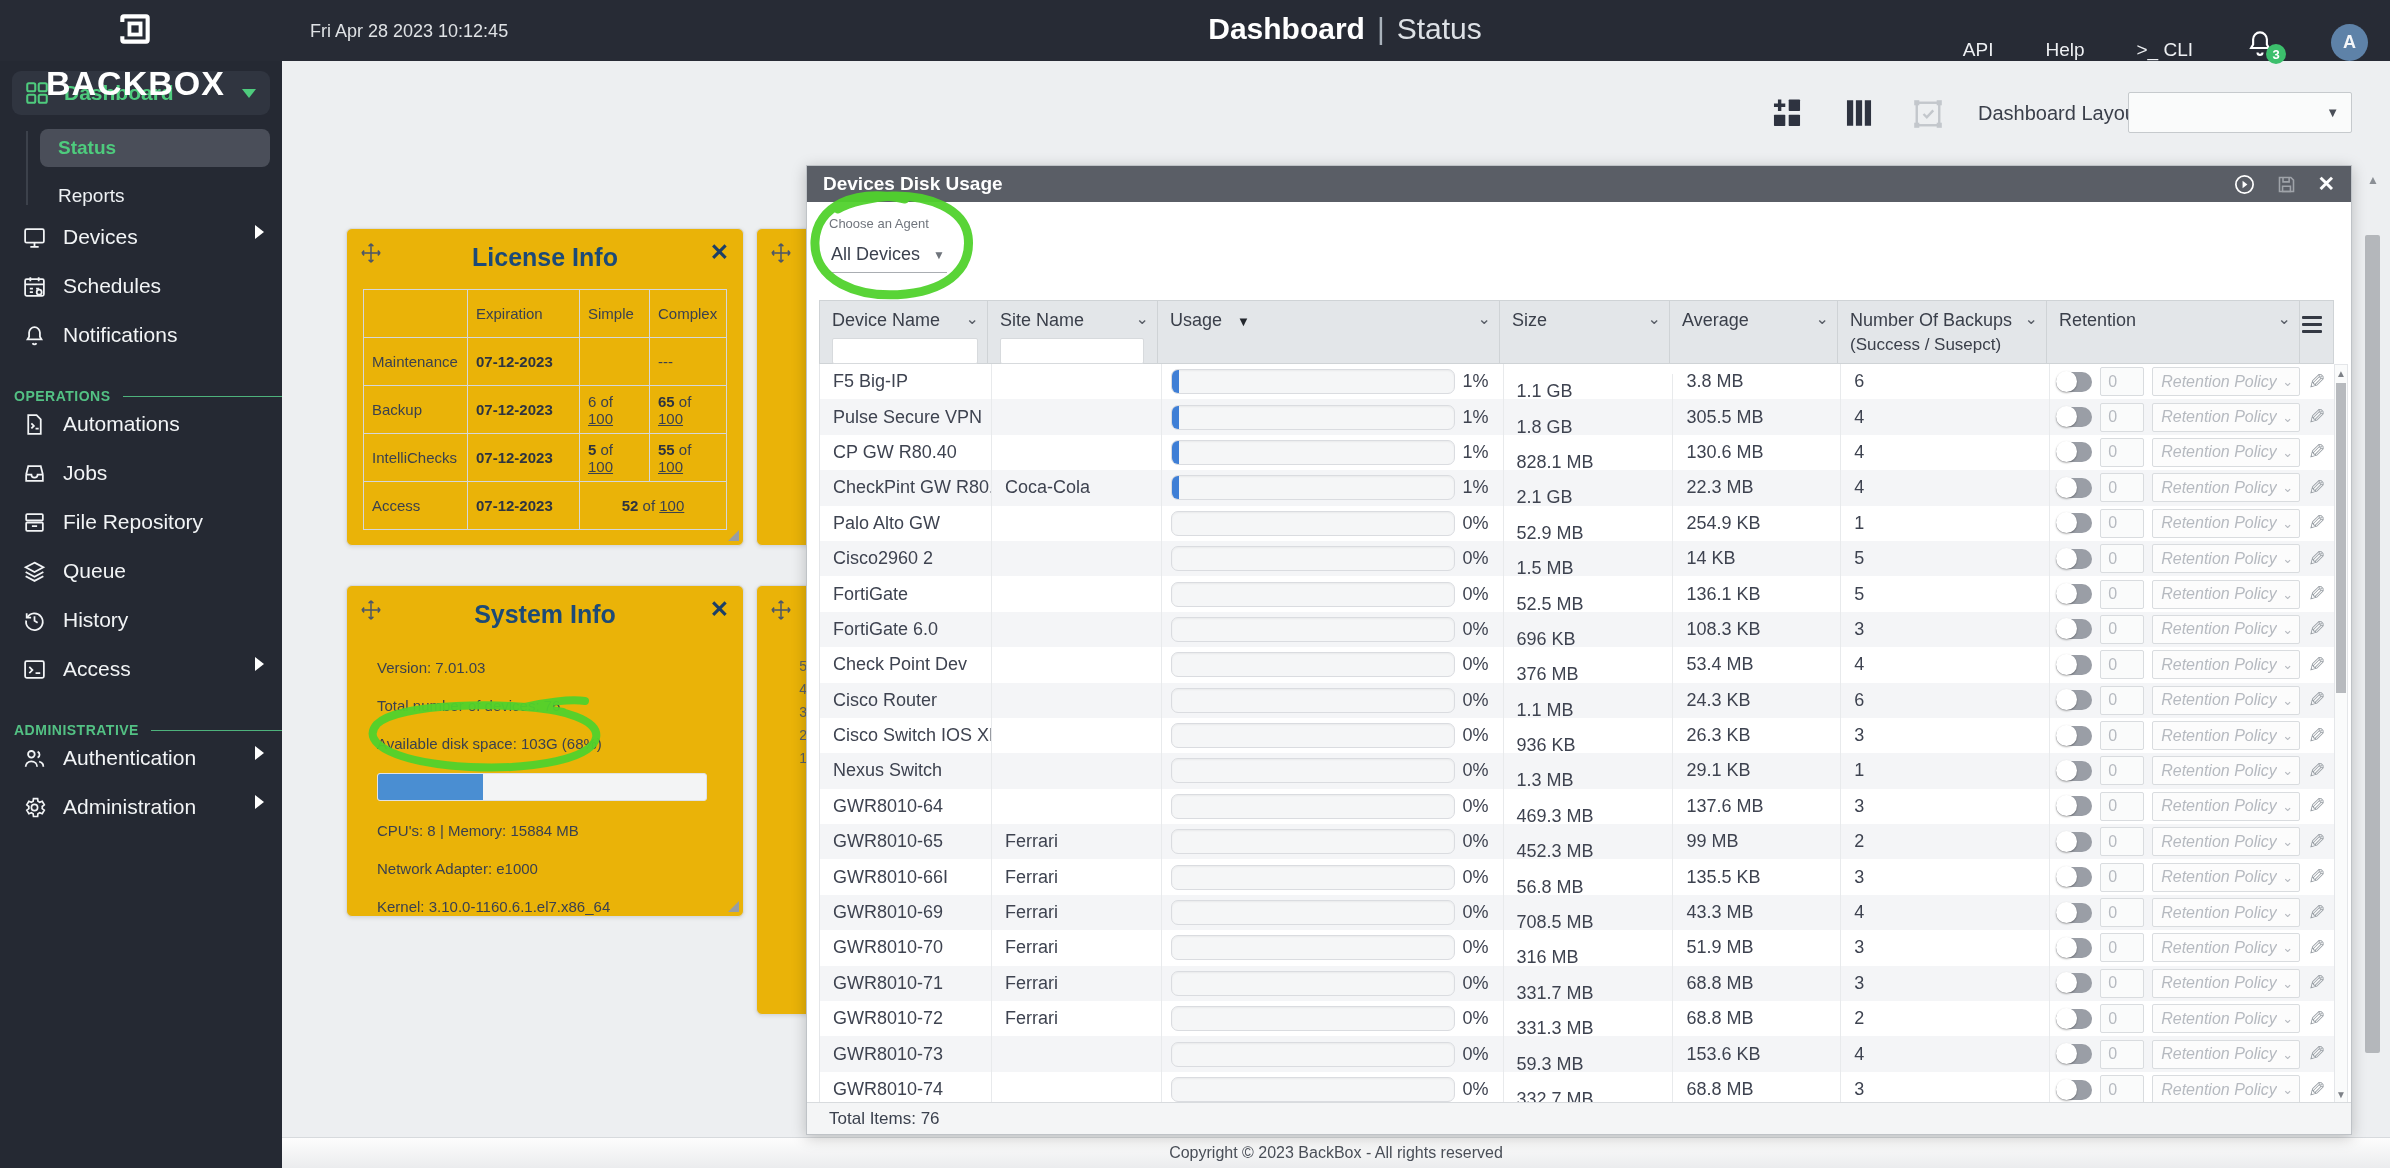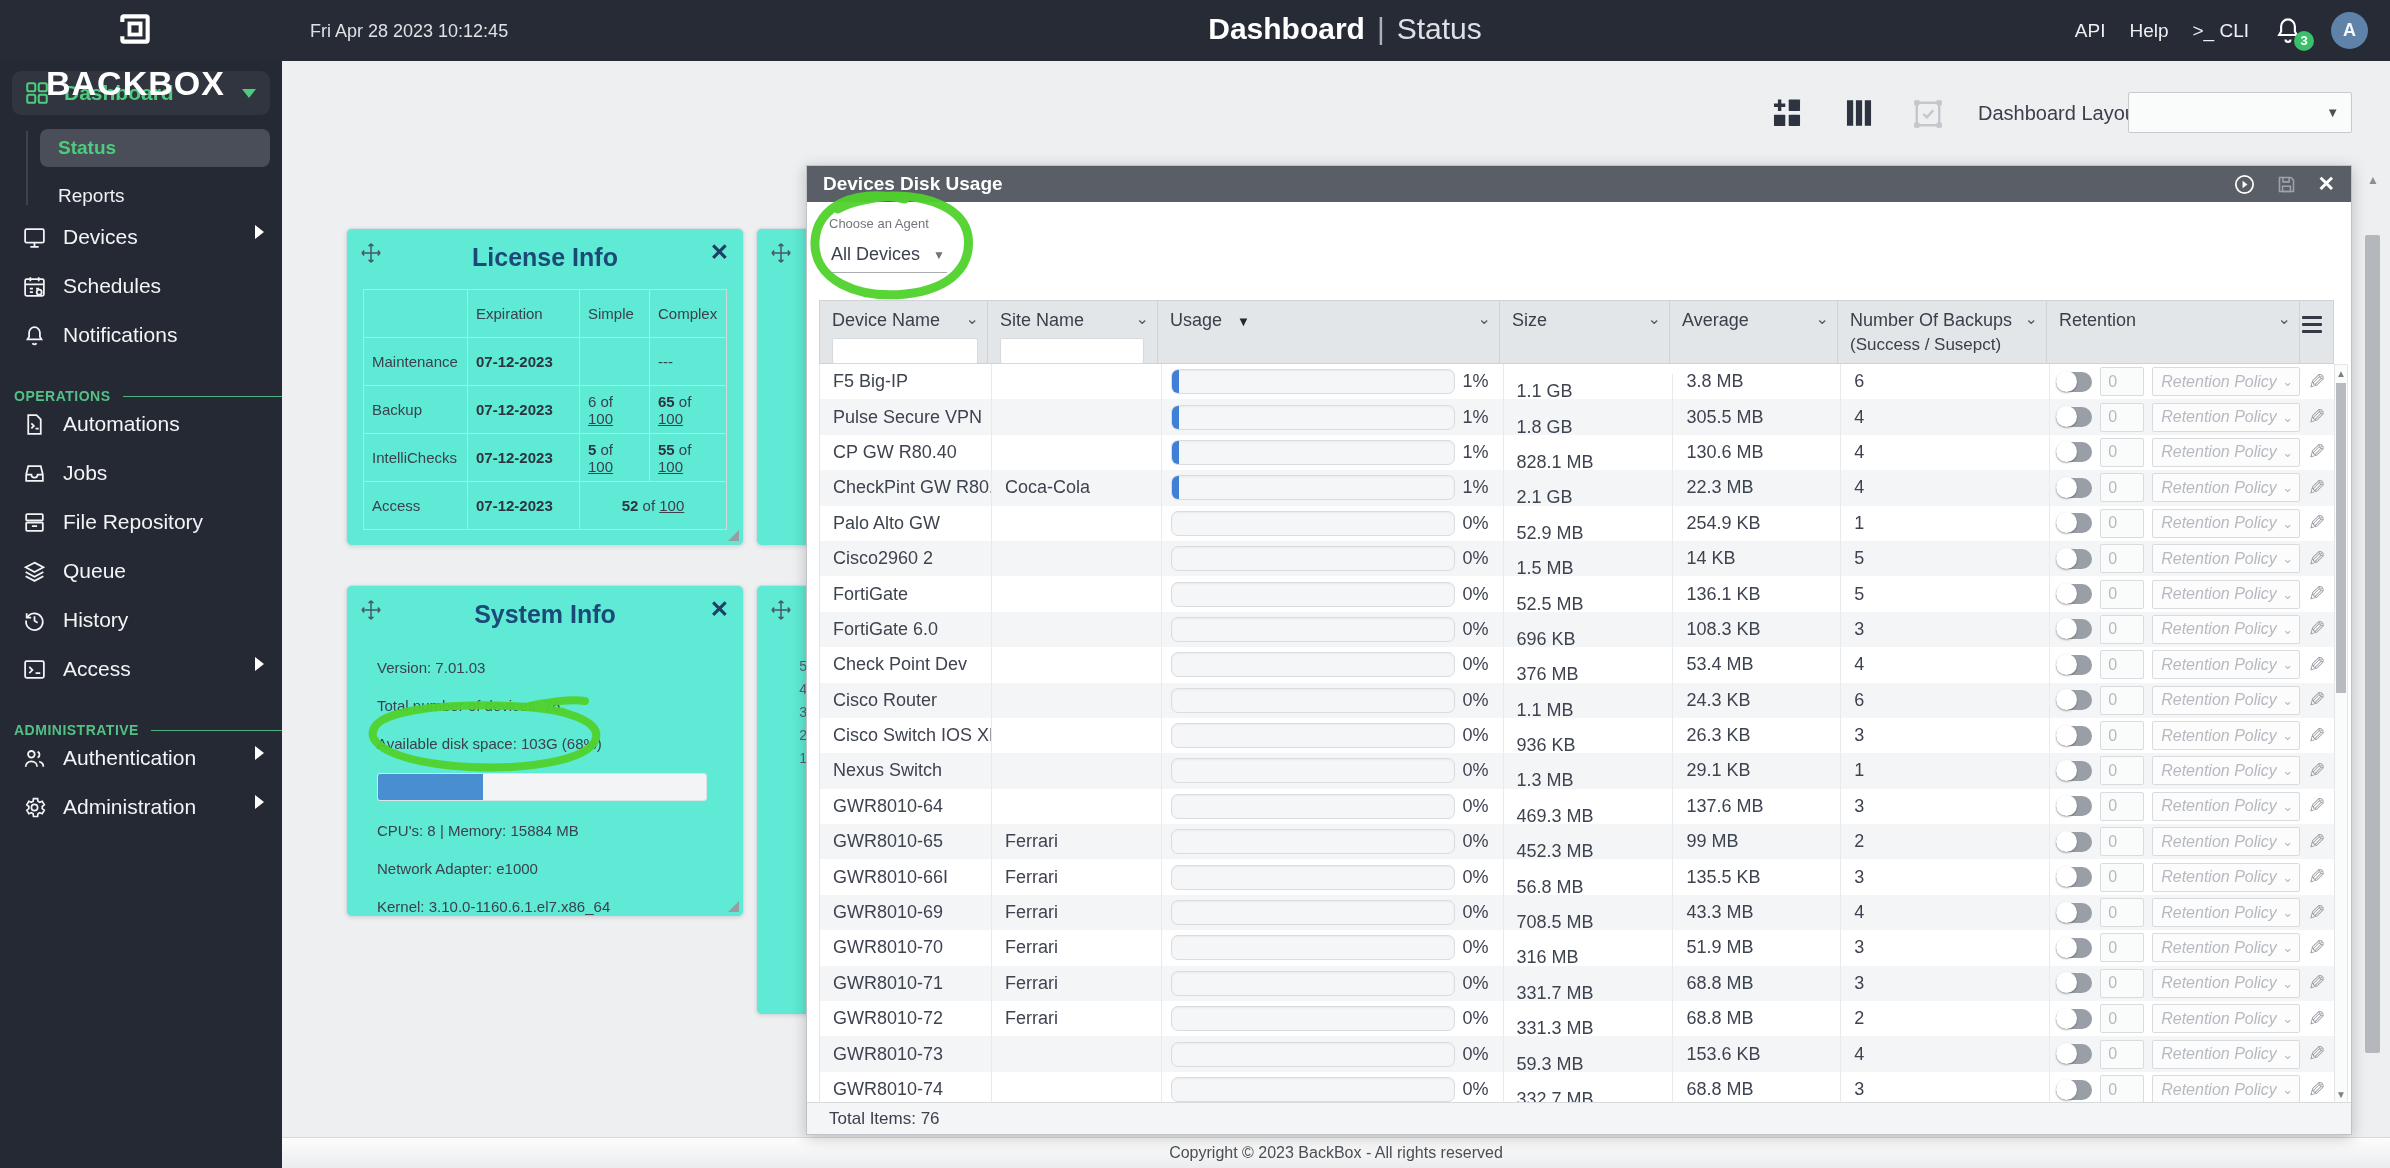--- a/index.html
+++ b/index.html
@@ -9,21 +9,21 @@
 
   
   .top-header { position:absolute; left:0; top:0; width:2390px; height:61px; background:#272b35; z-index:20; }
   .logo { position:absolute; left:46px; top:10px; display:flex; align-items:center; gap:16px; color:#fff;flex-direction:column; }
   .logo-text { font-size:34px; font-weight:800; letter-spacing:1px; color:#fff; }
   .datetime { position:absolute; left:310px; top:21px; font-size:18px; color:#dfe2e5; }
   .page-title { position:absolute; left:1345px; top:12px; transform:translateX(-50%); font-size:30px; white-space:nowrap; }
   .page-title .t1 { color:#ffffff; font-weight:600; }
   .page-title .sep { color:#a9b2bb; margin:0 12px; font-weight:300; }
   .page-title .t2 { color:#dde1e6; font-weight:400; }
-  .header-right { position:absolute; right:22px; top:0; height:61px; display:flex; align-items:center; gap:24px; }
+  .header-right { position:absolute; right:22px; top:0; height:61px; display:flex; align-items:flex-end; gap:52px; }
   .hlink { color:#eef0f3; font-size:19px; cursor:pointer; }
   .bell-wrap { position:relative; width:34px; height:34px; }
   .badge { position:absolute; right:-7px; bottom:-3px; width:20px; height:20px; border-radius:50%;
            background:#3cbf6c; color:#fff; font-size:13px; font-weight:700; display:flex; align-items:center; justify-content:center; }
   .avatar { width:37px; height:37px; border-radius:50%; background:#5e82a8; color:#f4f6f8; font-size:18px; font-weight:600;
             display:flex; align-items:center; justify-content:center; }
 
   
   .sidebar { position:absolute; left:0; top:61px; width:282px; height:1107px; background:#252933; z-index:19; }
   .nav-dash { margin:10px 12px 0 12px; height:44px; background:#303540; border-radius:9px; display:flex; align-items:center;
@@ -41,21 +41,21 @@
   .section-label .line { flex:1; height:1px; background:#53c184; opacity:.9; }
 
   
   .tb-icon { position:absolute; top:96px; cursor:pointer; }
   .dash-layout-label { position:absolute; left:1978px; top:102px; font-size:20px; color:#3a3f4a; }
   .dash-layout-select { position:absolute; left:2128px; top:92px; width:224px; height:41px; background:#fafbfb;
                         border:1px solid #c6cacd; border-radius:2px; display:flex; align-items:center; justify-content:flex-end; padding-right:12px; cursor:pointer; }
   .dash-layout-select .car { color:#4a4f58; font-size:13px; }
 
   
-  .card { position:absolute; background:#5eead4; border:1px solid #d8dbde; border-radius:6px; box-shadow:0 1px 4px rgba(0,0,0,.10); }
+  .card { position:absolute; background:#eab308; border:1px solid #d8dbde; border-radius:6px; box-shadow:0 1px 4px rgba(0,0,0,.10); }
   .card-move { position:absolute; left:13px; top:13px; cursor:move; }
   .card-title { text-align:center; margin-top:14px; font-size:25px; font-weight:600; color:#1c4a77; }
   .card-close { position:absolute; right:14px; top:10px; font-size:23px; font-weight:700; color:#1c3f66; cursor:pointer; }
   .resize-h { position:absolute; right:4px; bottom:4px; width:0; height:0; border-left:11px solid transparent; border-bottom:11px solid #989da3; }
 
   
   .license-table { position:absolute; left:16px; right:16px; top:60px; border-collapse:collapse; font-size:15px; color:#3b414e; width:calc(100% - 32px); }
   .license-table th, .license-table td { border:1px solid #d4d7da; height:48px; padding:0 8px; font-weight:400; text-align:left; }
   .license-table th { color:#3b414e; }
   .license-table .b { font-weight:700; color:#2e3440; }

